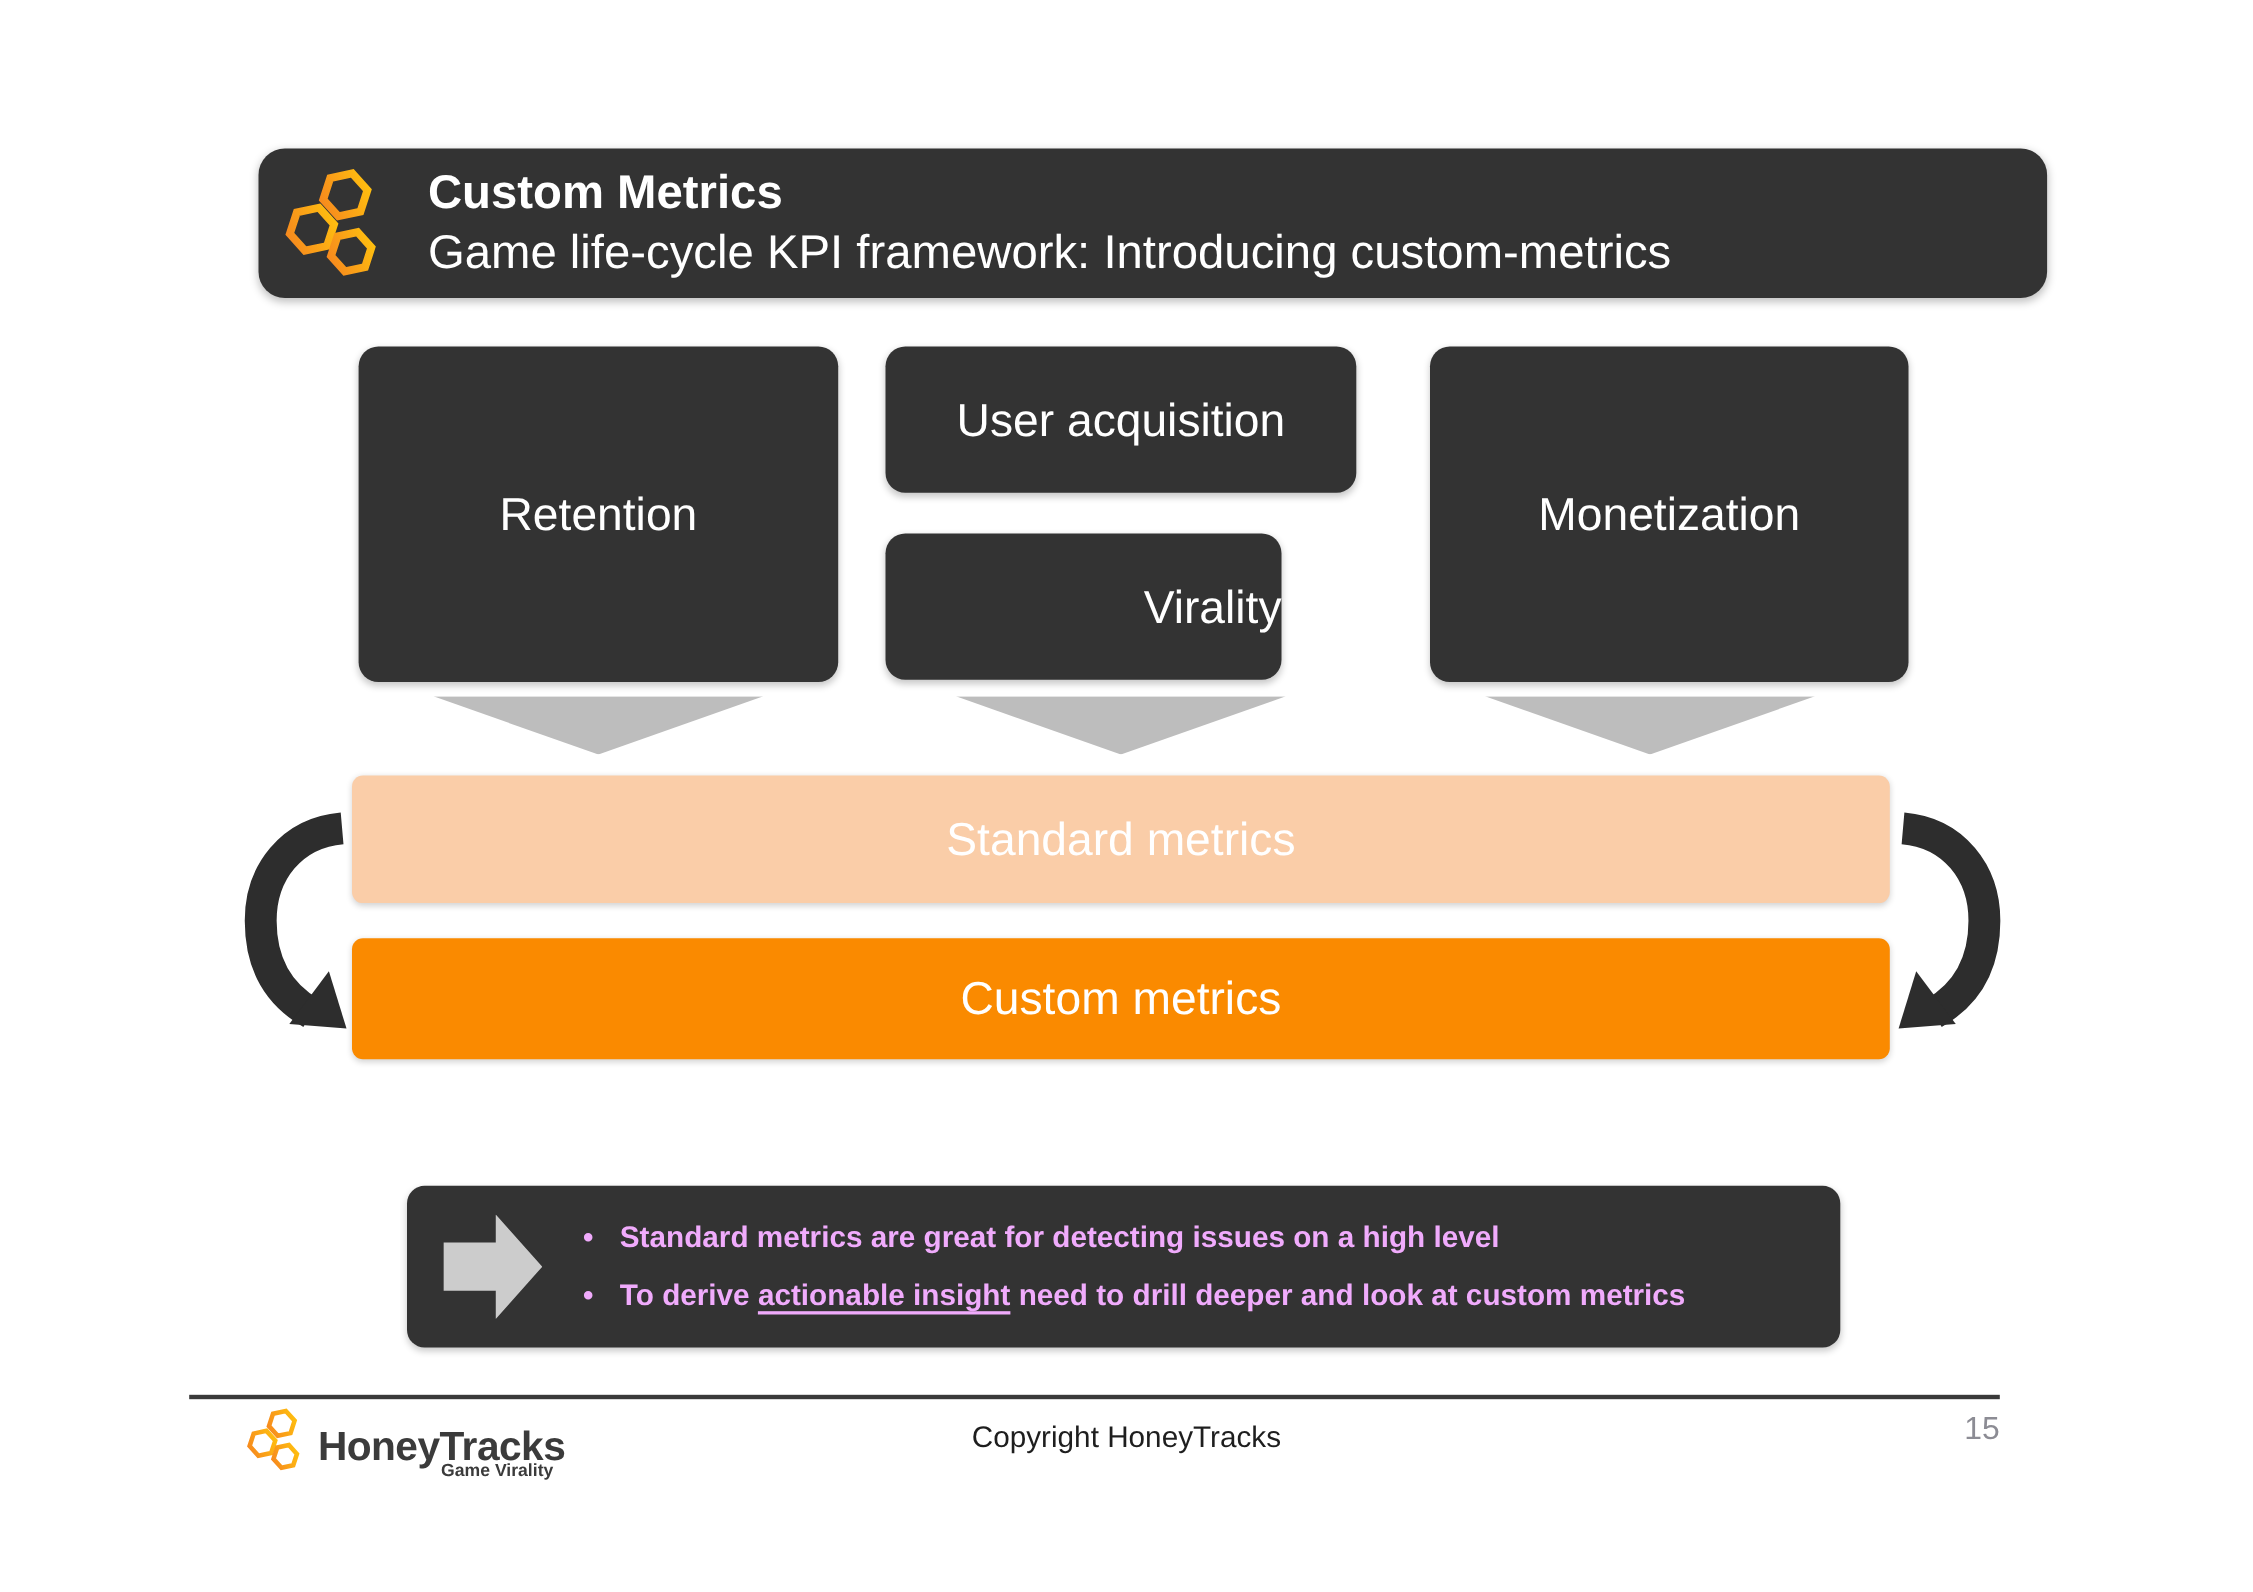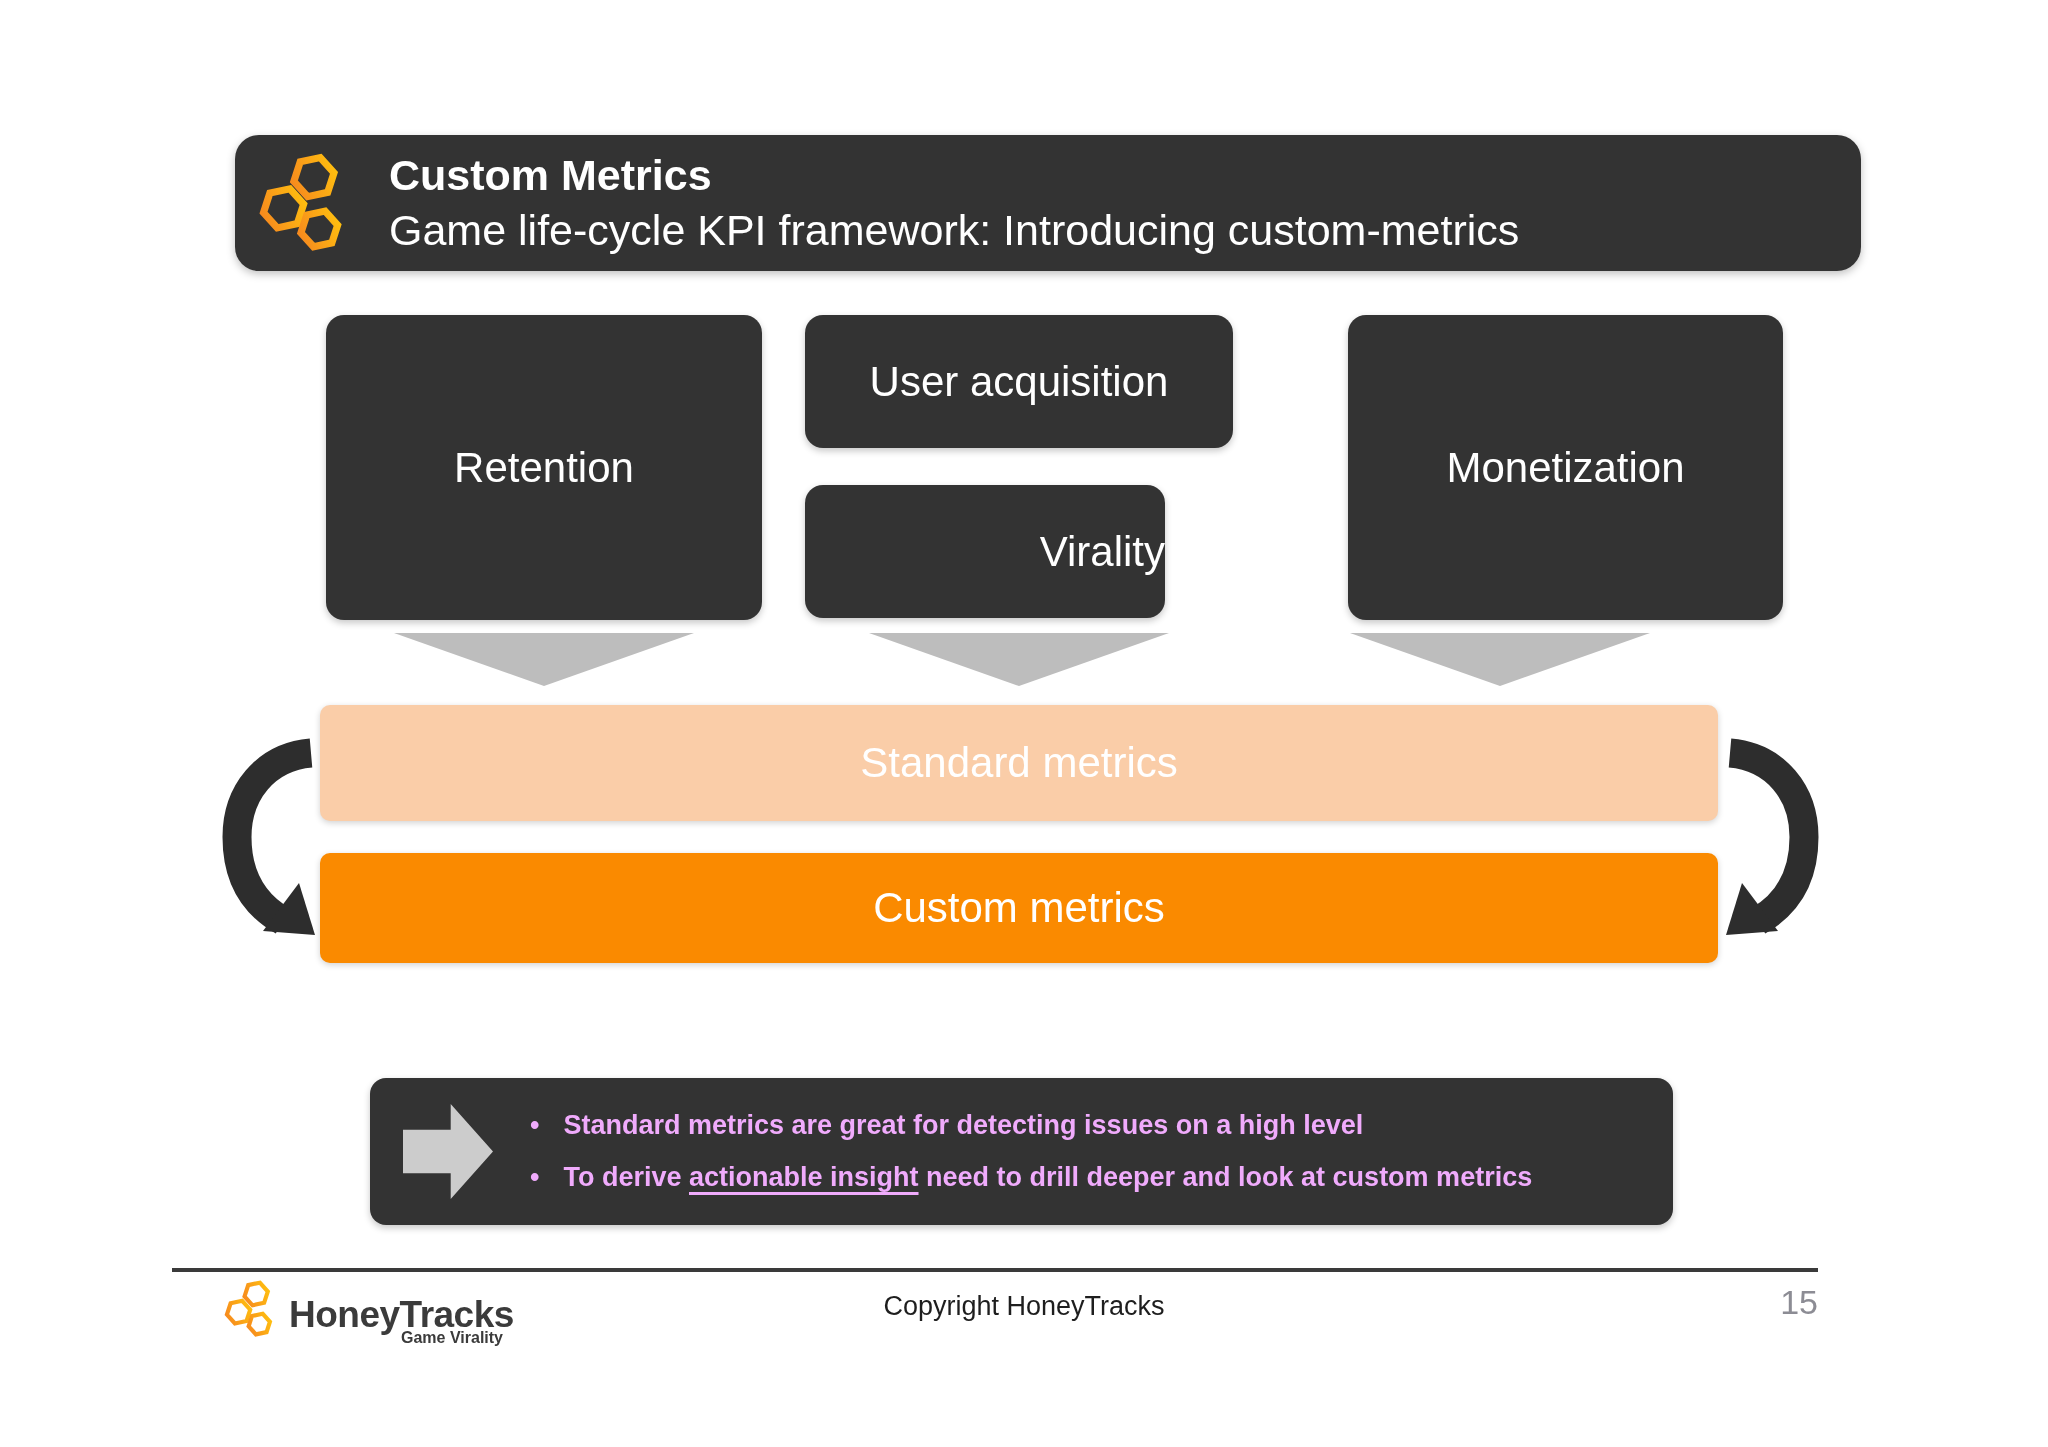--- a/index.html
+++ b/index.html
@@ -19,21 +19,21 @@
   .subtitle{font-size:43px;line-height:1.28;}
   
   .box{
     position:absolute;background:var(--color-dark);border-radius:18px;color:#fff;
     font-size:42px;display:flex;align-items:center;justify-content:center;
     box-shadow:0 3px 7px rgba(0,0,0,.22);
   }
   #box-retention{left:326px;top:315px;width:436px;height:305px;}
   #box-user-acquisition{left:805px;top:315px;width:428px;height:133px;}
   #box-virality{left:805px;top:485px;width:360px;height:133px;justify-content:flex-end;}
-  #box-monetization{left:1348px;top:315px;width:435px;height:305px;}
+  #box-monetization{left:1300px;top:315px;width:435px;height:305px;}
   
   .tri{
     position:absolute;top:633px;width:300px;height:53px;
     background:var(--color-triangle);
     clip-path:polygon(0 0,100% 0,50% 100%);
   }
   #tri-1{left:394px;} #tri-2{left:869px;} #tri-3{left:1350px;}
   
   .bar{
     position:absolute;left:320px;width:1398px;border-radius:10px;color:#fff;
@@ -62,21 +62,21 @@
   }
   .bullet{display:flex;align-items:baseline;gap:24px;line-height:1.45;}
   .bullet .dot::before{content:"\2022";font-size:27px;}
   .bullet .u{text-decoration:underline;text-underline-offset:6px;text-decoration-thickness:2.5px;}
   
   .footer-line{position:absolute;left:172px;top:1268px;width:1646px;height:4px;background:var(--color-footer-line);}
   .footer-logo{position:absolute;left:224px;top:1280px;width:54px;height:58px;}
   .brand{position:absolute;left:289px;top:1294px;font-size:37px;font-weight:bold;letter-spacing:-0.5px;color:var(--color-brand-dark);}
   .brand-sub{position:absolute;left:289px;top:1329px;width:214px;text-align:right;font-size:16px;font-weight:bold;color:var(--color-brand-dark);}
   .copyright{position:absolute;left:0;top:1291px;width:2048px;text-align:center;font-size:27px;color:#1e1e1e;}
-  .page-number{position:absolute;left:1758px;top:1283px;width:60px;text-align:right;font-size:34px;color:var(--color-page-gray);}
+  .page-number{position:absolute;left:1758px;top:1283px;width:60px;text-align:right;font-size:29px;color:var(--color-page-gray);}
 </style>
 </head>
 <body>
 
 <div id="slide">
 
   <header class="titlebar">
     <svg class="logo" viewBox="0 0 100 112">
       <defs>
         <linearGradient id="hexgrad-h" x1="0%" y1="100%" x2="100%" y2="0%">

